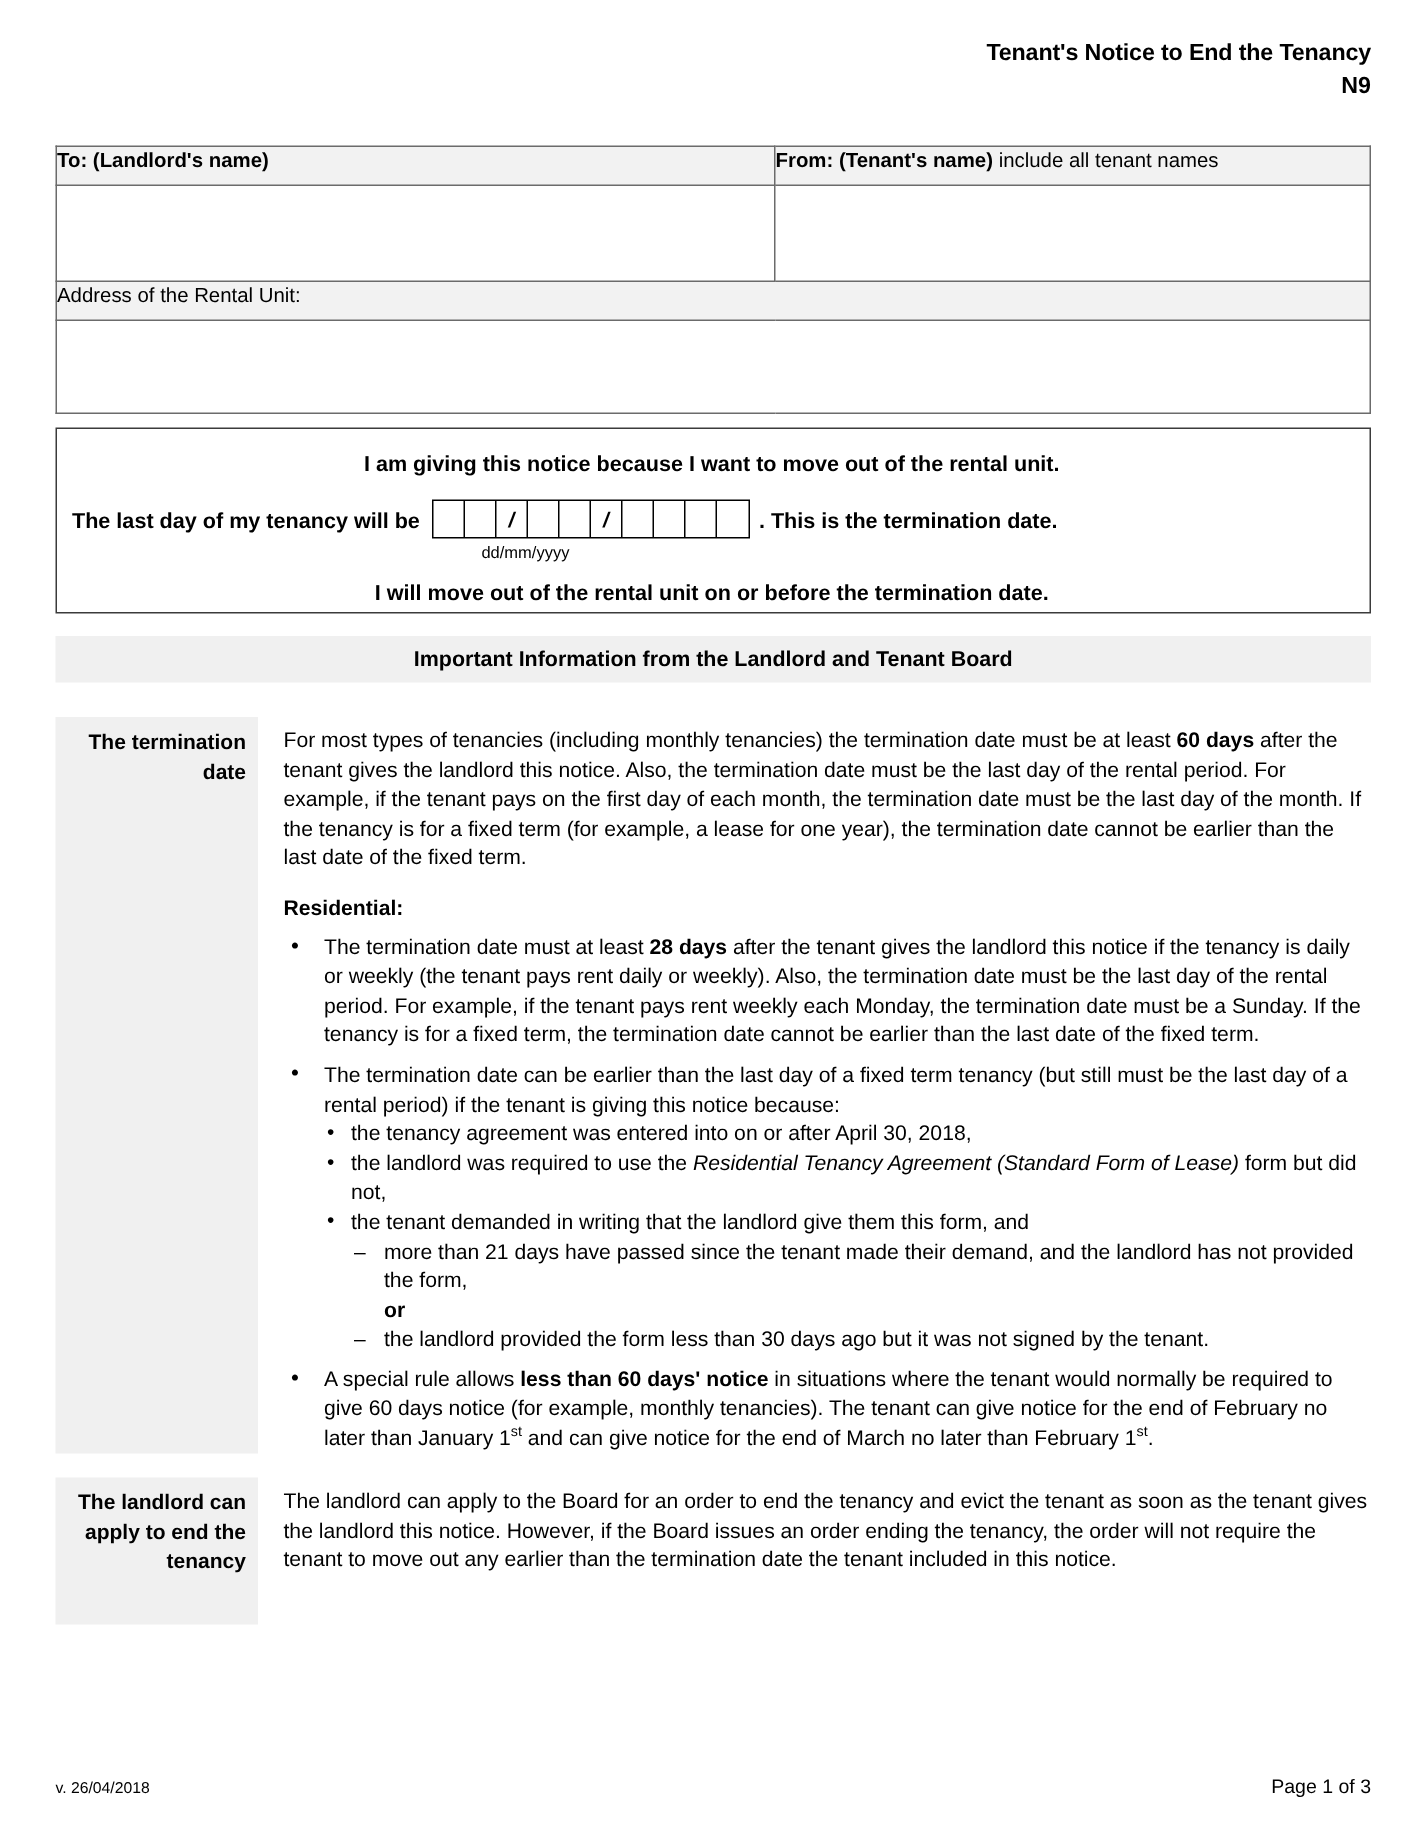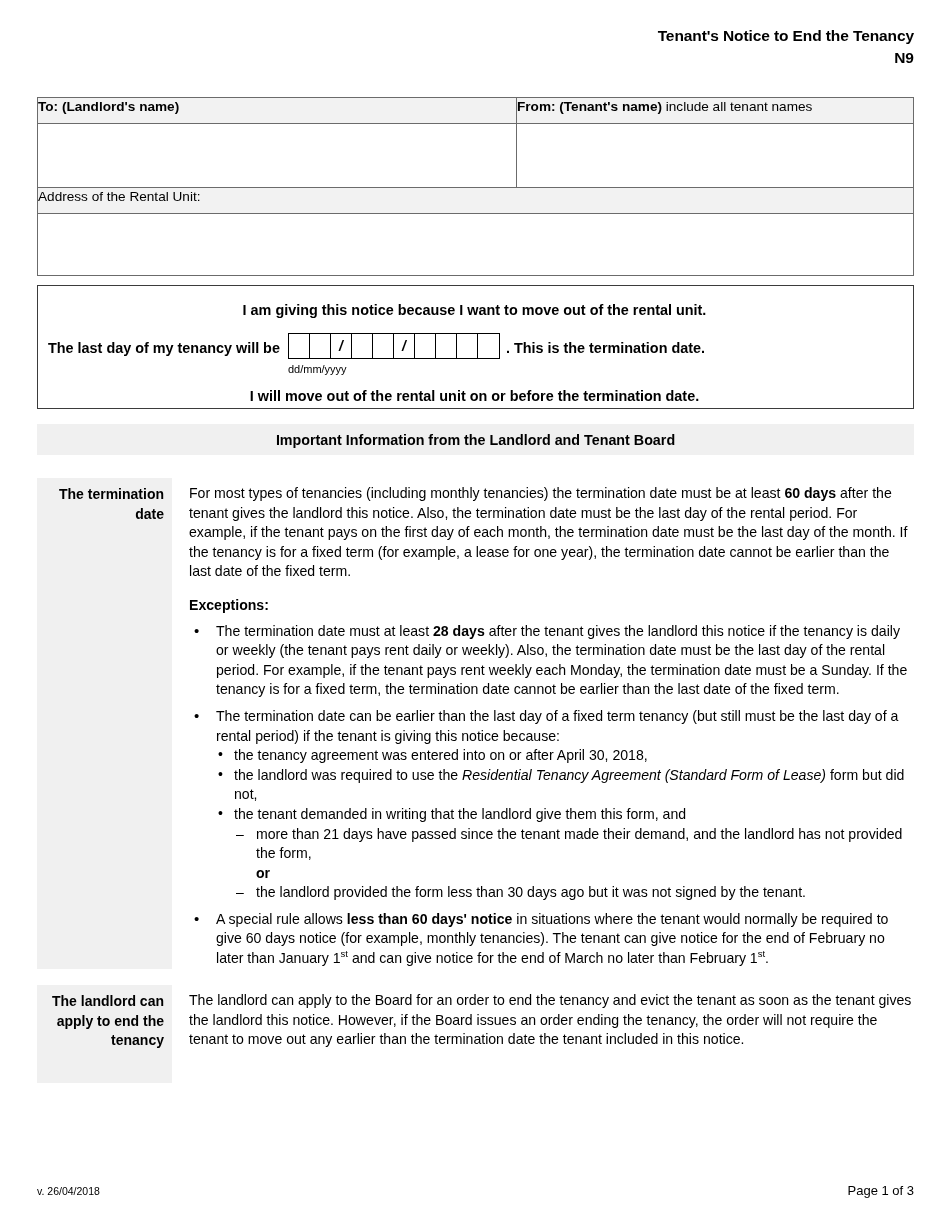--- a/index.html
+++ b/index.html
@@ -124,20 +124,21 @@
     font-size: 14px;
     font-weight: bold;
     font-style: italic;
   }
   .date-hint {
     text-align: center;
     font-size: 11px;
     line-height: 13px;
     margin-top: 1px;
     font-weight: normal;
+    margin-left: 33px;
   }
   .notice-mid .post {
     font-size: 14.4px;
     font-weight: bold;
     line-height: 18px;
     padding-top: 6px;
   }
   .notice-line.l3 { margin-top: 10px; }
 
   
@@ -333,21 +334,21 @@
   </div>
 
   <div class="info-banner">Important Information from the Landlord and Tenant Board</div>
 
   <div class="section" id="sec-termination">
     <div class="sec-label">The termination date</div>
     <div class="sec-body">
 
       <p><span>For most types of tenancies (including monthly tenancies) the termination date must be at least </span><b>60 days</b><span> after the tenant gives the landlord this notice. Also, the termination date must be the last day of the rental period. For example, if the tenant pays on the first day of each month, the termination date must be the last day of the month. If the tenancy is for a fixed term (for example, a lease for one year), the termination date cannot be earlier than the last date of the fixed term.</span></p>
 
-      <div class="exceptions-head">Exceptions:</div>
+      <div class="exceptions-head">Residential:</div>
 
       <ul class="lvl1">
 
         <li><span>The termination date must at least </span><b>28 days</b><span> after the tenant gives the landlord this notice if the tenancy is daily or weekly (the tenant pays rent daily or weekly). Also, the termination date must be the last day of the rental period. For example, if the tenant pays rent weekly each Monday, the termination date must be a Sunday.  If the tenancy is for a fixed term, the termination date cannot be earlier than the last date of the fixed term.</span></li>
 
         <li>
           <span>The termination date can be earlier than the last day of a fixed term tenancy (but still must be the last day of a rental period) if the tenant is giving this notice because:</span>
           <ul class="lvl2">
             <li>the tenancy agreement was entered into on or after April 30, 2018,</li>
             <li><span>the landlord was required to use the </span><i>Residential Tenancy Agreement (Standard Form of Lease)</i><span> form but did not,</span></li>

